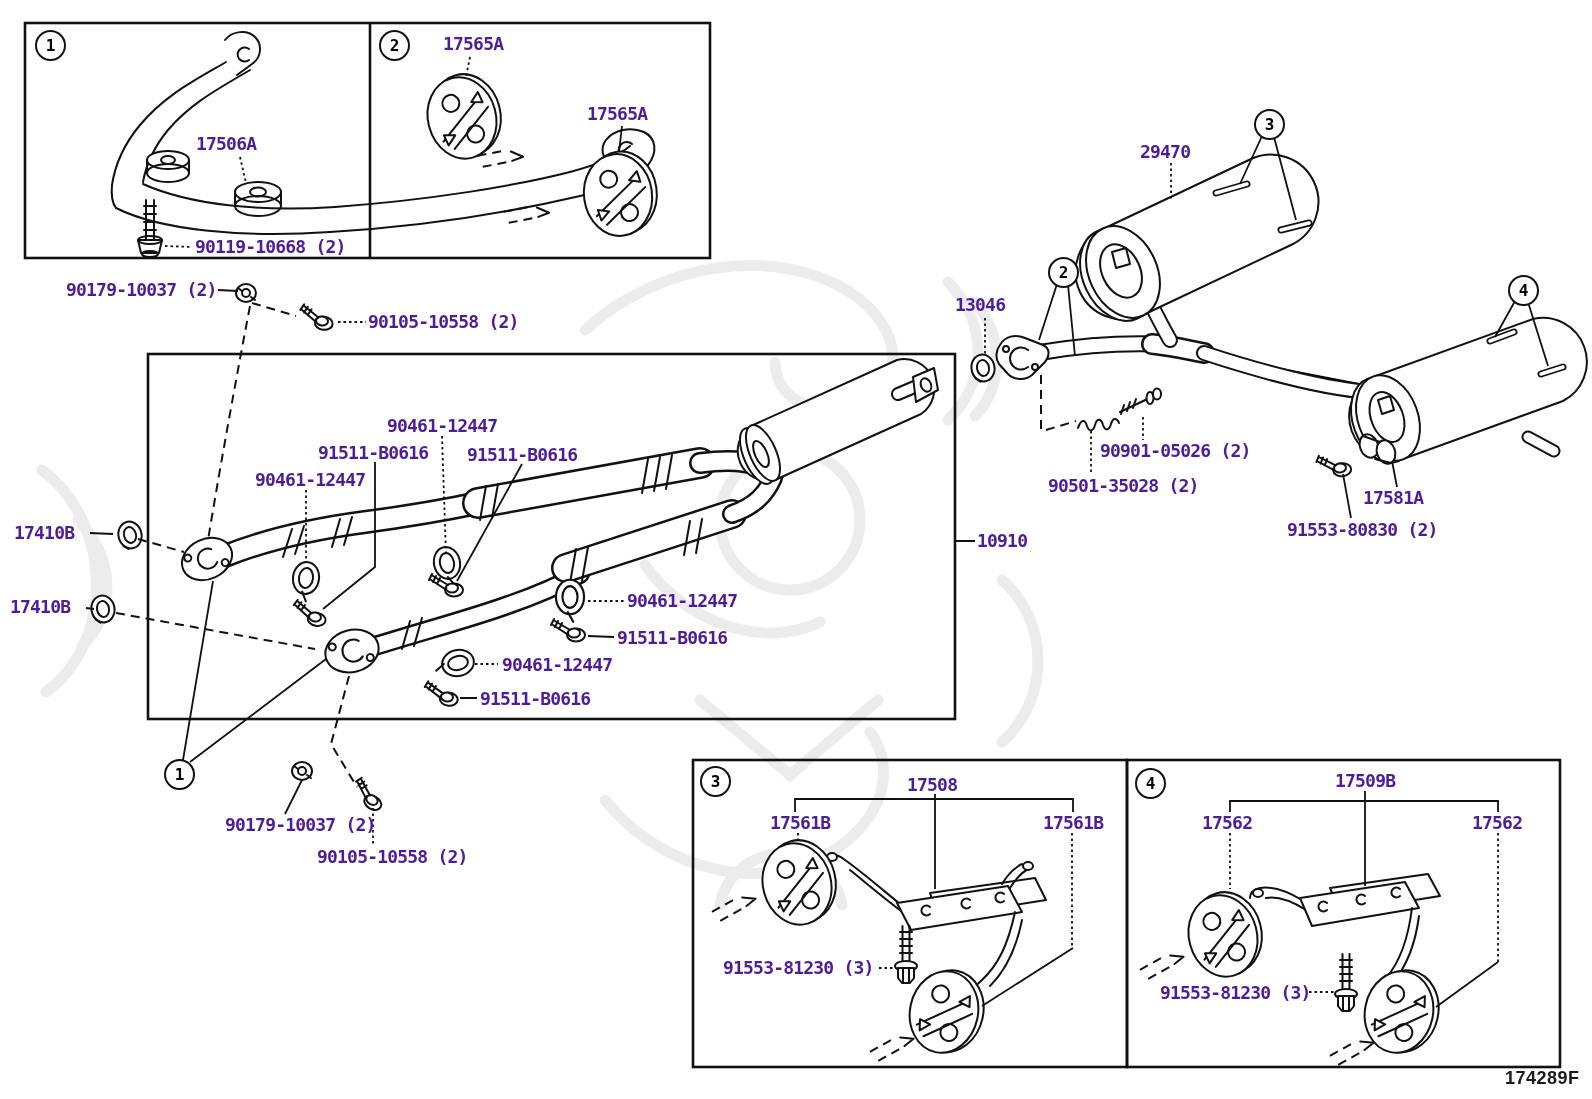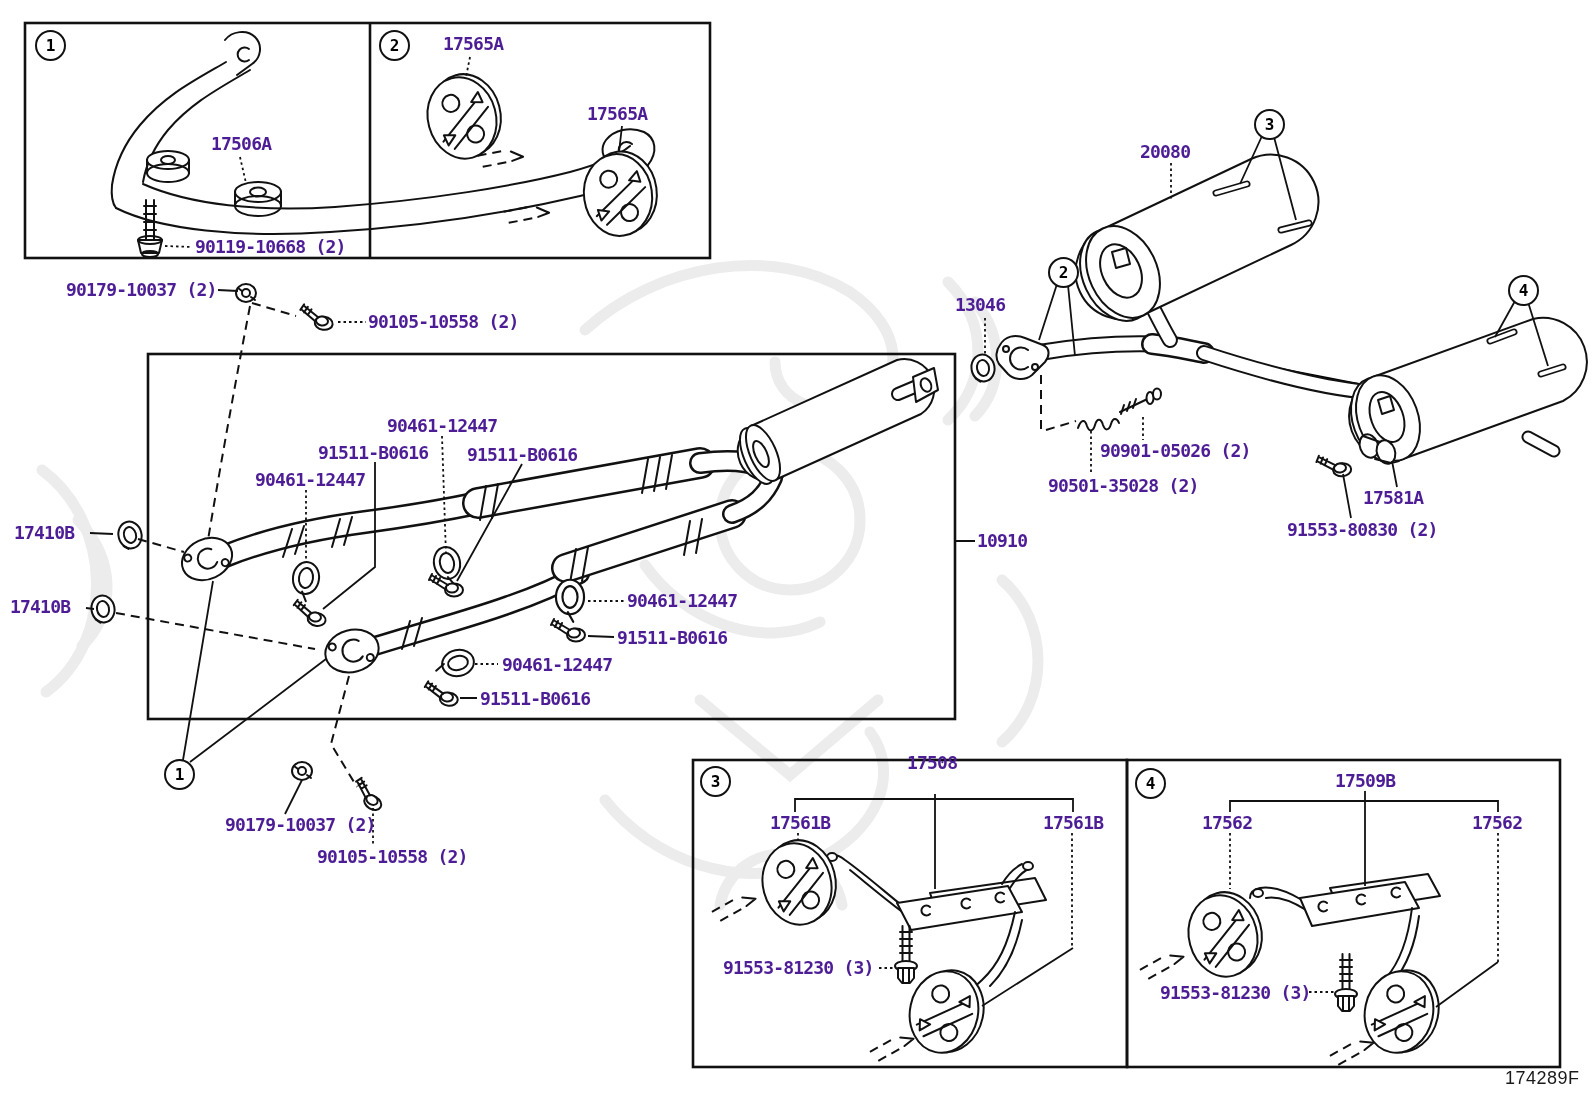--- a/index.html
+++ b/index.html
@@ -5,21 +5,21 @@
   html,body{margin:0;padding:0;background:#fff;}
   #stage{position:relative;width:1592px;height:1099px;background:#ffffff;overflow:hidden;
          font-family:"DejaVu Sans Mono",monospace;}
   #art{position:absolute;left:0;top:0;}
   .pn{position:absolute;font:700 18px "DejaVu Sans Mono",monospace;letter-spacing:-0.8px;
       color:#4c1d95;white-space:nowrap;line-height:20px;}
   .co{position:absolute;width:27px;height:27px;border:2.2px solid #111;border-radius:50%;
       background:#fff;display:flex;align-items:center;justify-content:center;
       font:700 16px "DejaVu Sans Mono",monospace;color:#000;}
   .doccode{position:absolute;font-family:"Liberation Sans",sans-serif;font-size:18px;
-      font-weight:400;color:#1a1a1a;letter-spacing:0.5px;}
+      font-weight:700;color:#1a1a1a;letter-spacing:0.5px;}
   
   .ln{stroke:#111;stroke-width:2;fill:none;stroke-linecap:round;stroke-linejoin:round;}
   .lnf{stroke:#111;stroke-width:2;fill:#fff;stroke-linejoin:round;}
   .box{stroke:#111;stroke-width:2.6;fill:none;}
   .lead{stroke:#111;stroke-width:1.8;fill:none;}
   .dot{stroke:#111;stroke-width:1.8;fill:none;stroke-dasharray:2.5 3;}
   .dsh{stroke:#111;stroke-width:2;fill:none;stroke-dasharray:9 6;}
   .wm{stroke:#ececec;stroke-width:11;fill:none;stroke-linecap:round;}
   .tubo{stroke:#111;fill:none;stroke-linecap:round;}
   .tubi{stroke:#fff;fill:none;stroke-linecap:round;}
@@ -326,21 +326,21 @@
 
   <div class="co" style="left:35px;top:30px">1</div>
   <div class="co" style="left:379px;top:30px">2</div>
   <div class="co" style="left:164px;top:759px">1</div>
   <div class="co" style="left:1048px;top:257px">2</div>
   <div class="co" style="left:1254px;top:109px">3</div>
   <div class="co" style="left:1508px;top:275px">4</div>
   <div class="co" style="left:700px;top:766px">3</div>
   <div class="co" style="left:1135px;top:768px">4</div>
 
-  <div class="pn" style="left:211px;top:134px">17506A</div>
+  <div class="pn" style="left:196px;top:134px">17506A</div>
   <div class="pn" style="left:195px;top:237px">90119-10668 (2)</div>
   <div class="pn" style="left:443px;top:34px">17565A</div>
   <div class="pn" style="left:587px;top:104px">17565A</div>
 
   <div class="pn" style="left:66px;top:280px">90179-10037 (2)</div>
   <div class="pn" style="left:368px;top:312px">90105-10558 (2)</div>
   <div class="pn" style="left:14px;top:523px">17410B</div>
   <div class="pn" style="left:10px;top:597px">17410B</div>
 
   <div class="pn" style="left:387px;top:416px">90461-12447</div>
@@ -350,27 +350,27 @@
   <div class="pn" style="left:627px;top:591px">90461-12447</div>
   <div class="pn" style="left:617px;top:628px">91511-B0616</div>
   <div class="pn" style="left:502px;top:655px">90461-12447</div>
   <div class="pn" style="left:480px;top:689px">91511-B0616</div>
   <div class="pn" style="left:977px;top:531px">10910</div>
 
   <div class="pn" style="left:225px;top:815px">90179-10037 (2)</div>
   <div class="pn" style="left:317px;top:847px">90105-10558 (2)</div>
 
   <div class="pn" style="left:955px;top:295px">13046</div>
-  <div class="pn" style="left:1140px;top:142px">20080</div>
+  <div class="pn" style="left:1140px;top:142px">29470</div>
   <div class="pn" style="left:1100px;top:441px">90901-05026 (2)</div>
   <div class="pn" style="left:1048px;top:476px">90501-35028 (2)</div>
   <div class="pn" style="left:1363px;top:488px">17581A</div>
   <div class="pn" style="left:1287px;top:520px">91553-80830 (2)</div>
 
-  <div class="pn" style="left:907px;top:753px">17508</div>
+  <div class="pn" style="left:907px;top:775px">17508</div>
   <div class="pn" style="left:770px;top:813px">17561B</div>
   <div class="pn" style="left:1043px;top:813px">17561B</div>
   <div class="pn" style="left:723px;top:958px">91553-81230 (3)</div>
 
   <div class="pn" style="left:1335px;top:771px">17509B</div>
   <div class="pn" style="left:1202px;top:813px">17562</div>
   <div class="pn" style="left:1472px;top:813px">17562</div>
   <div class="pn" style="left:1160px;top:983px">91553-81230 (3)</div>
 
   <div class="doccode" style="left:1505px;top:1068px">174289F</div>

